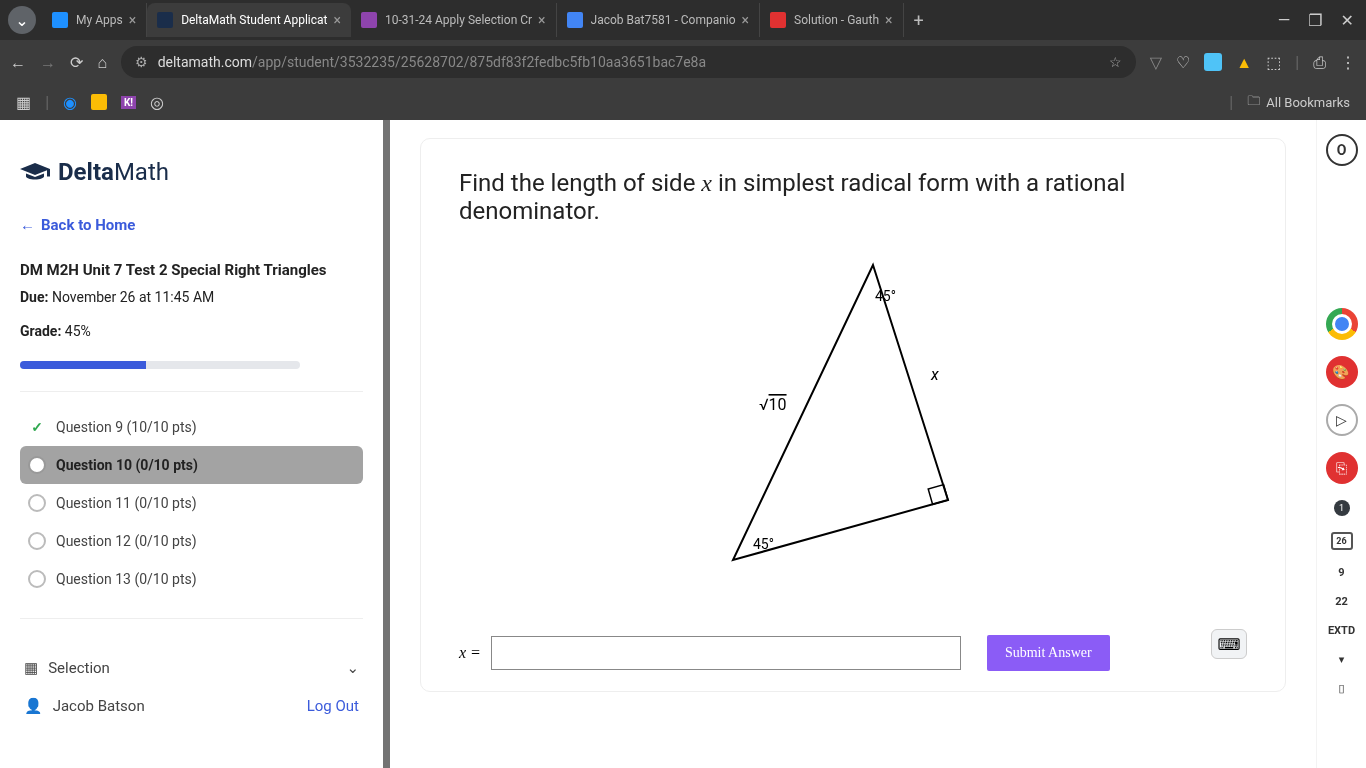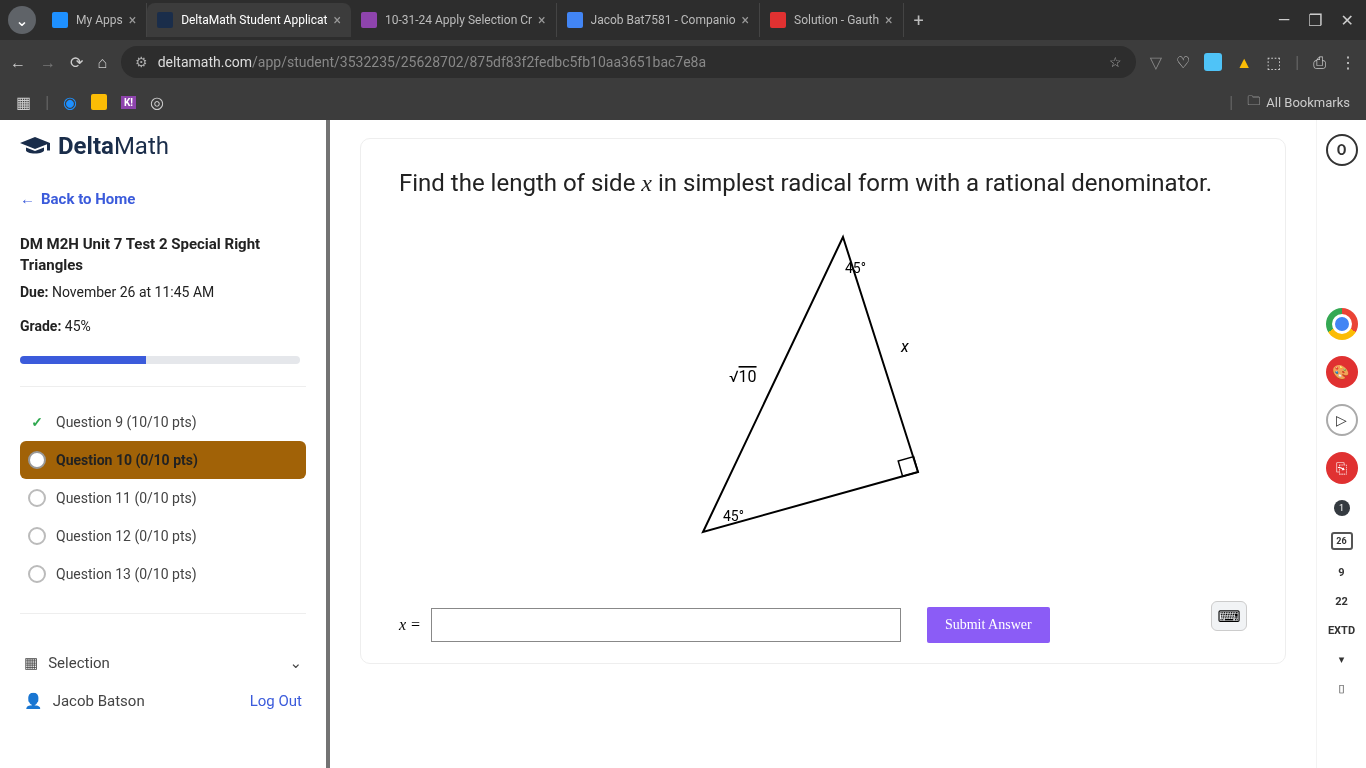--- a/index.html
+++ b/index.html
@@ -23,35 +23,35 @@
 .url-text { color: #888; }
 .url-text .domain { color: #ddd; }
 .right-icons { display: flex; gap: 14px; align-items: center; color: #ccc; }
 
 .bookmark-bar { display: flex; align-items: center; height: 36px; padding: 0 16px; gap: 14px; color: #ccc; }
 .bookmark-bar .spacer { flex: 1; }
 .all-bookmarks { display: flex; align-items: center; gap: 6px; font-size: 13px; }
 
 
 .app { display: flex; height: calc(768px - 120px); }
-.sidebar { width: 330px; padding: 12px 20px; border-right: 4px solid #737373; overflow-y: auto; }
+.sidebar { width: 390px; padding: 38px 20px; border-right: 7px solid #737373; overflow-y: auto; }
 .logo { display: flex; align-items: center; gap: 8px; font-size: 24px; color: #1a2d4a; margin-bottom: 30px; }
 .logo-icon { width: 30px; height: 20px; }
 .logo b { font-weight: 700; }
 .back-link { color: #3b5bdb; font-weight: 700; font-size: 15px; display: flex; align-items: center; gap: 6px; margin-bottom: 26px; }
 .assignment-title { font-weight: 700; font-size: 15px; color: #222; line-height: 1.4; margin-bottom: 8px; }
 .due { font-size: 14px; color: #222; margin-bottom: 18px; }
 .due b { font-weight: 700; }
 .grade { font-size: 14px; color: #222; margin-bottom: 22px; }
 .grade b { font-weight: 700; }
 .progress { width: 280px; height: 8px; background: #e5e7eb; border-radius: 4px; overflow: hidden; margin-bottom: 22px; }
 .progress-fill { height: 100%; background: #3b5bdb; }
 .divider { border-top: 1px solid #eee; margin: 10px 0 16px; }
 .question-item { display: flex; align-items: center; gap: 10px; padding: 10px 8px; font-size: 14px; color: #444; border-radius: 6px; }
-.question-item.active { background: #a16207; font-weight: 700; color: #222; }
+.question-item.active { background: #a3a3a3; font-weight: 700; color: #222; }
 .q-status { width: 18px; height: 18px; border-radius: 50%; border: 2px solid #bbb; flex-shrink: 0; }
 .q-status.done { border: none; color: #2fa84f; font-weight: 700; display: flex; align-items: center; justify-content: center; }
 .q-status.active-ring { border-color: #999; background: #fff; }
 .sidebar-bottom { margin-top: 30px; }
 .sb-row { display: flex; align-items: center; justify-content: space-between; padding: 10px 4px; font-size: 15px; color: #444; }
 .sb-row .left { display: flex; align-items: center; gap: 10px; }
 .logout { color: #3b5bdb; }
 
 
 .content { flex: 1; padding: 18px 30px; overflow-y: auto; background: #fff; }

